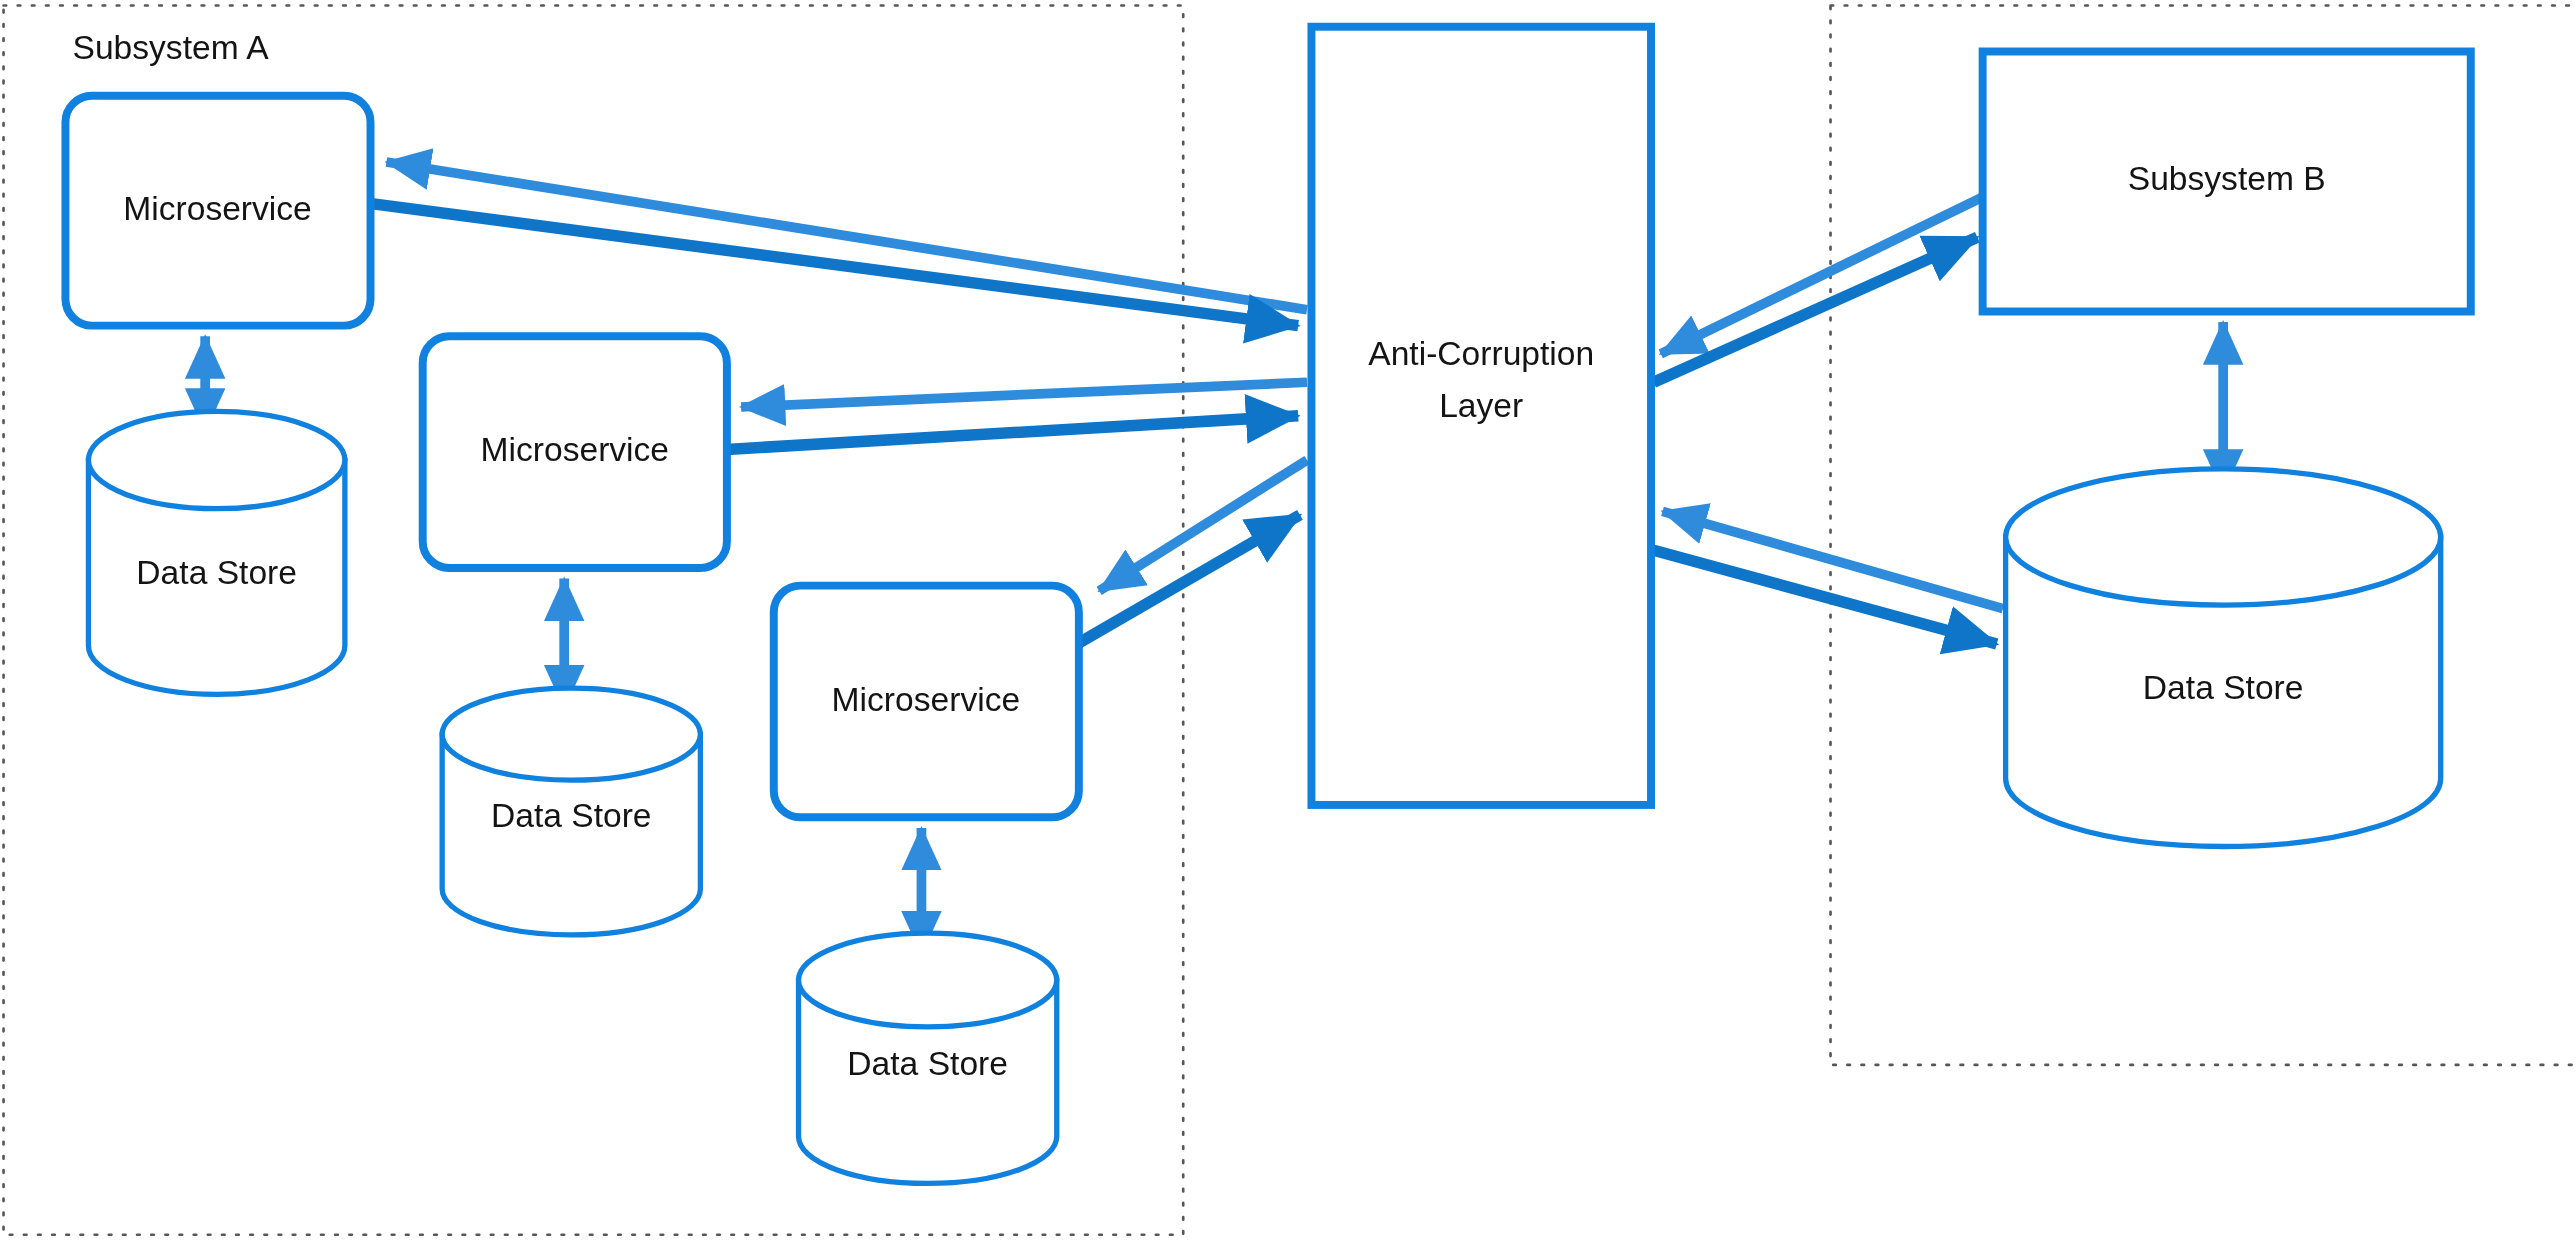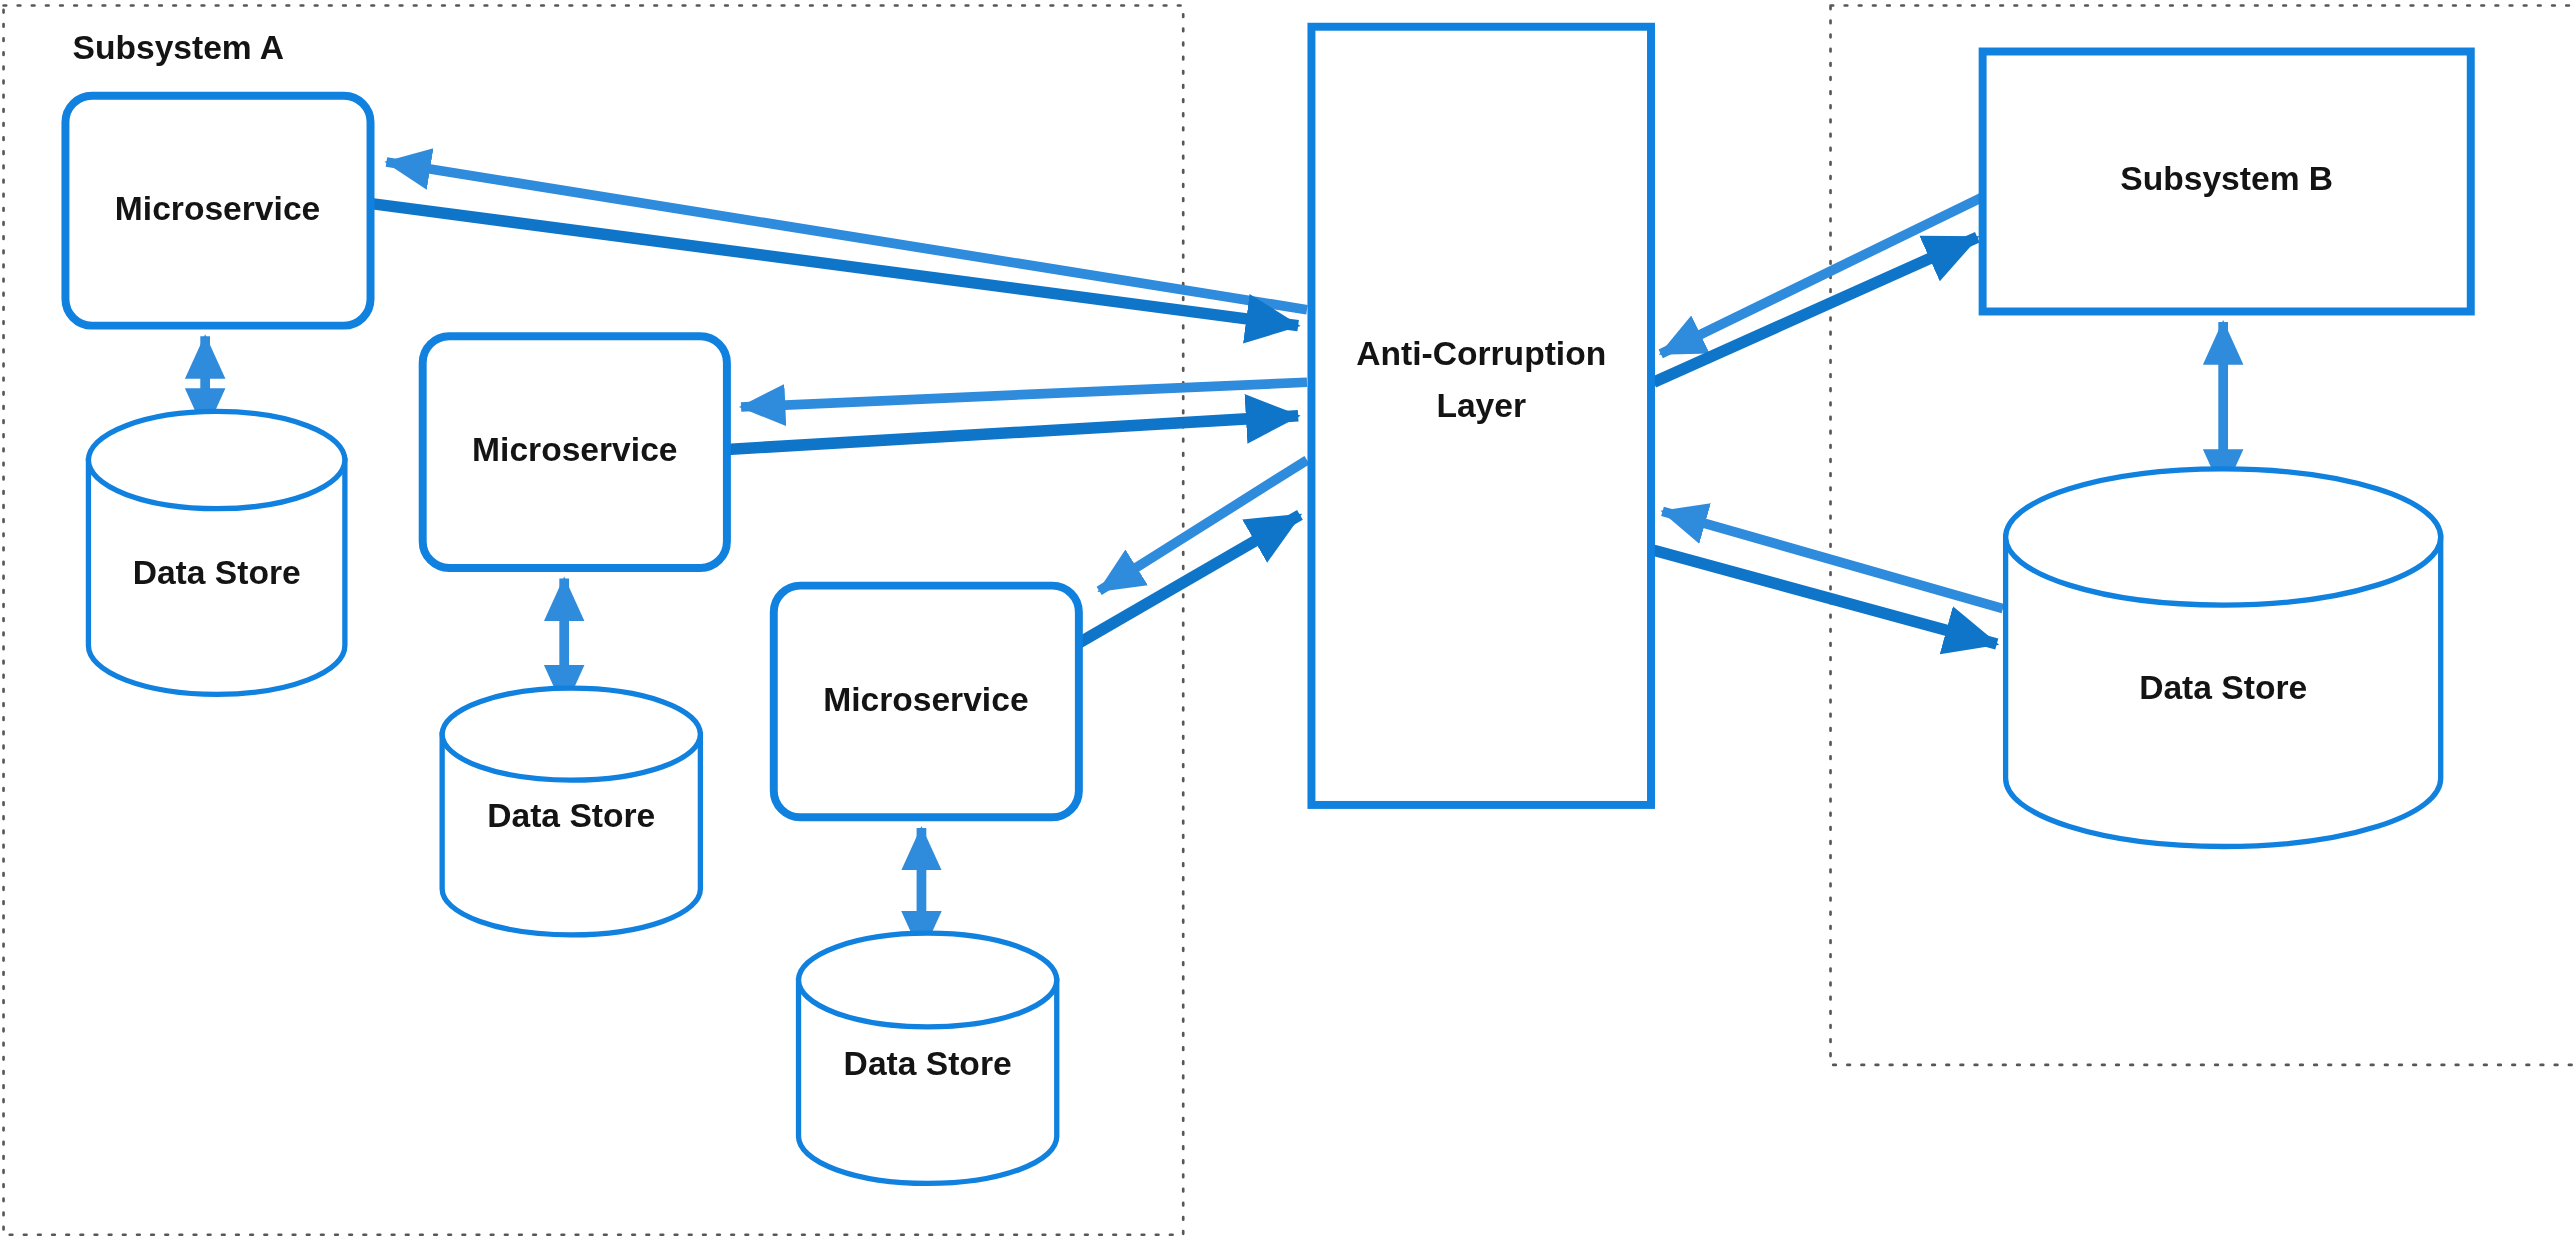--- a/index.html
+++ b/index.html
@@ -10,21 +10,20 @@
   body {
     width: 2576px;
     height: 1242px;
     font-family: "Liberation Sans", sans-serif;
     overflow: hidden;
   }
   #diagram-root {
     position: relative;
     width: 2340px;
     height: 1242px;
-    font-weight: bold;
   }
   svg#diagram-canvas {
     position: absolute;
     top: 0;
     left: 0;
     width: 2576px;
     height: 1242px;
     display: block;
   }
   .node-label {

